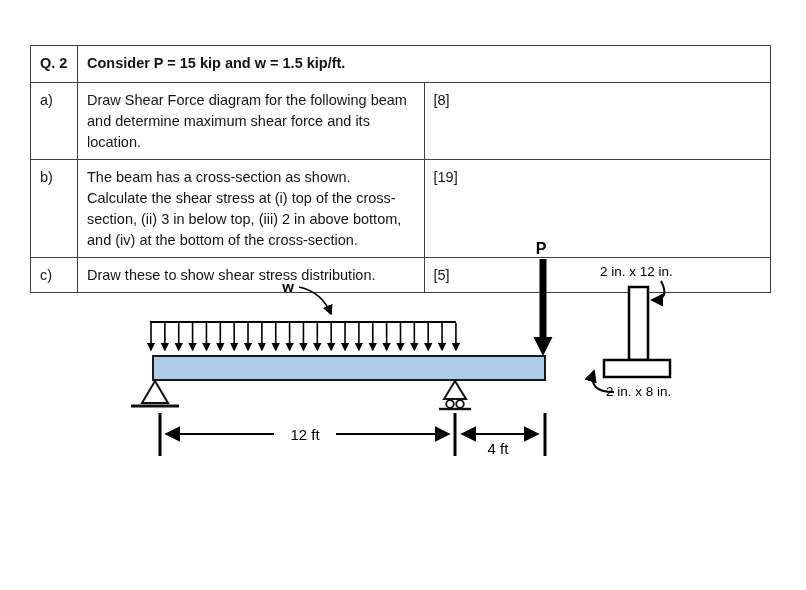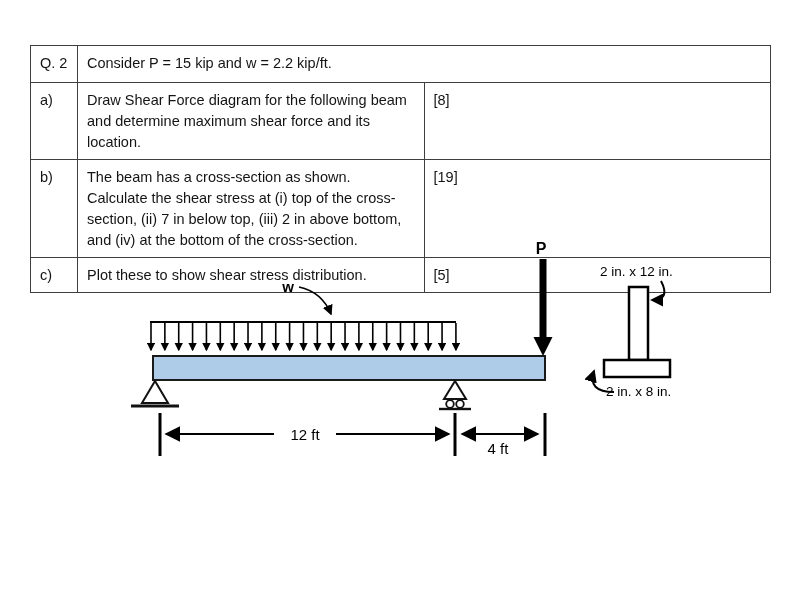--- a/index.html
+++ b/index.html
@@ -24,21 +24,21 @@
     table-layout: fixed;
   }
   .qtable td {
     border: 1px solid #3f3f3f;
     vertical-align: top;
     padding: 7px 9px 6px 9px;
     line-height: 21px;
   }
   td.c1 { width: 47px; }
   td.c3 { width: 35px; }
-  tr.r1 { height: 37px; }
+  tr.r1 { height: 37px; font-weight: bold; }
   tr.r2 { height: 58px; }
   tr.r3 { height: 59px; }
   tr.r4 { height: 31px; }
   svg.fig {
     position: absolute;
     left: 0; top: 0;
     width: 806px; height: 590px;
     pointer-events: none;
   }
   .fig text { font-family: "Liberation Sans", sans-serif; fill: #000; }
@@ -48,35 +48,35 @@
 </style>
 </head>
 <body>
 
 <div class="page">
 
   <table class="qtable">
     <tbody>
         <tr class="r1">
       <td class="c1">Q. 2</td>
-      <td class="c2" colspan="2">Consider P = 15 kip and w = 2.2 kip/ft.</td>
+      <td class="c2" colspan="2">Consider P = 15 kip and w = 1.5 kip/ft.</td>
     </tr>
     <tr class="r2">
       <td class="c1">a)</td>
       <td class="c2">Draw Shear Force diagram for the following beam and determine maximum shear force and its location.</td>
       <td class="c3">[8]</td>
     </tr>
     <tr class="r3">
       <td class="c1">b)</td>
-      <td class="c2">The beam has a cross-section as shown. Calculate the shear stress at (i) top of the cross-section, (ii) 7 in below top, (iii) 2 in above bottom, and (iv) at the bottom of the cross-section.</td>
+      <td class="c2">The beam has a cross-section as shown. Calculate the shear stress at (i) top of the cross-section, (ii) 3 in below top, (iii) 2 in above bottom, and (iv) at the bottom of the cross-section.</td>
       <td class="c3">[19]</td>
     </tr>
     <tr class="r4">
       <td class="c1">c)</td>
-      <td class="c2">Plot these to show shear stress distribution.</td>
+      <td class="c2">Draw these to show shear stress distribution.</td>
       <td class="c3">[5]</td>
     </tr>
   </tbody>
     </table>
 
   <svg class="fig" viewBox="0 0 806 590">
     <defs>
       <marker id="arrDim" viewBox="0 0 10 10" refX="9" refY="5" markerWidth="8" markerHeight="8" orient="auto-start-reverse">
         <path d="M0,0 L10,5 L0,10 z" fill="#000"></path>
       </marker>

